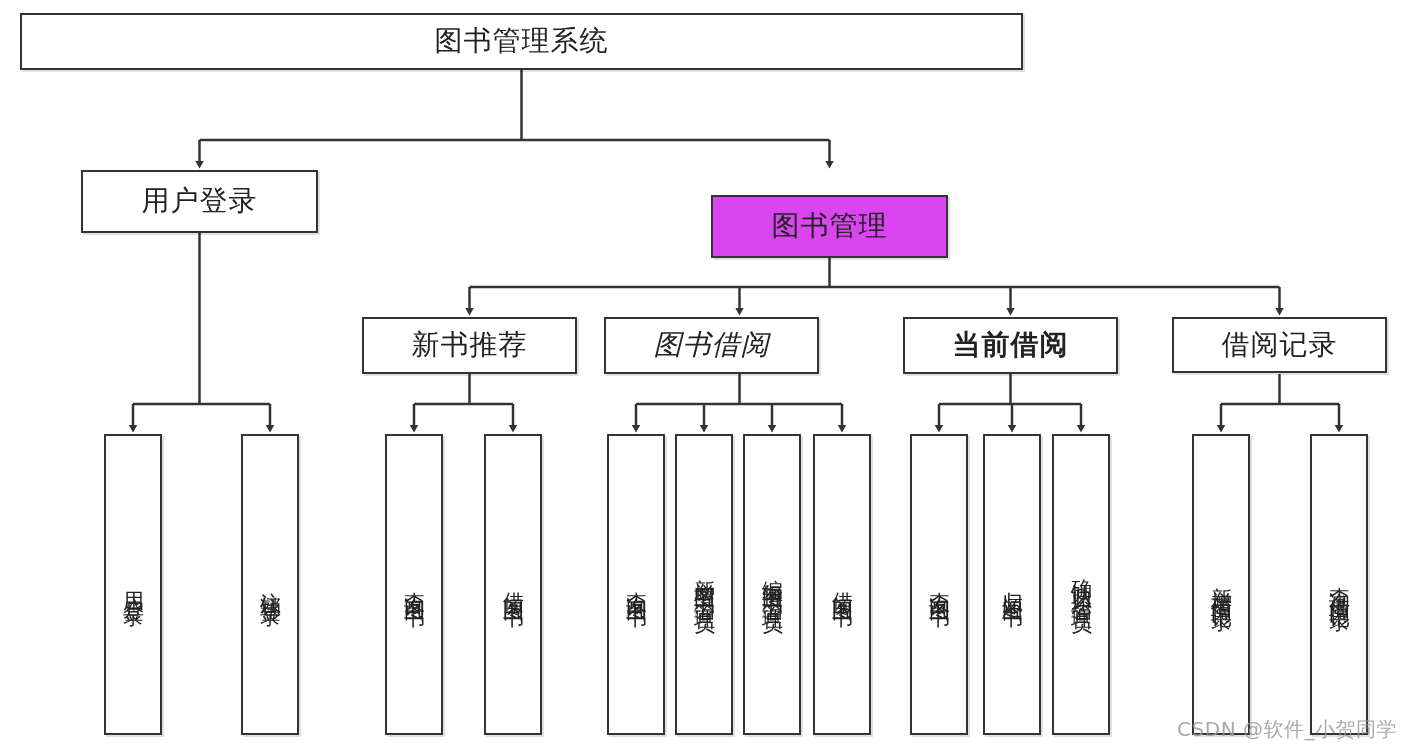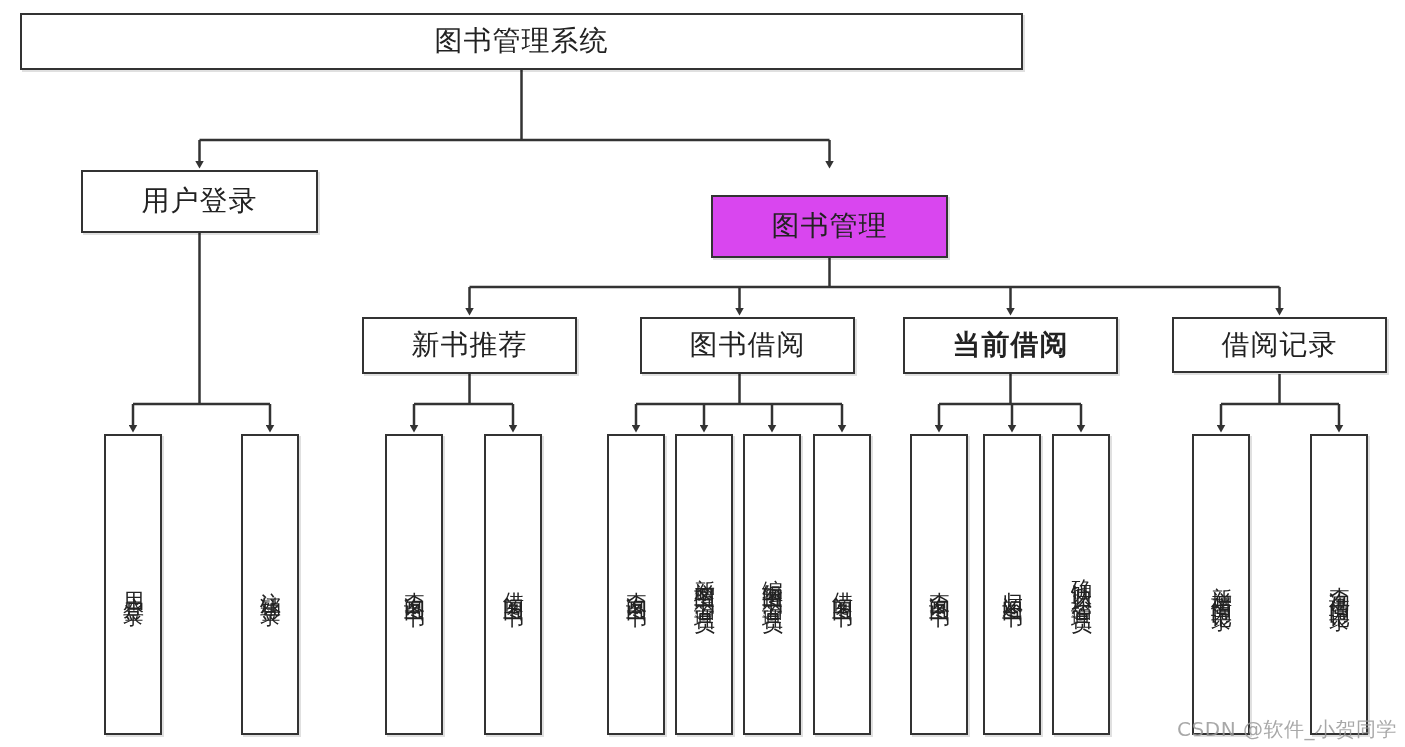--- a/index.html
+++ b/index.html
@@ -104,21 +104,21 @@
       </div>
       <div class="node" style="left: 81px; top: 170px; width: 237px; height: 63px; border-color: rgb(51, 51, 51); background: rgb(255, 255, 255);">
         <span class="label" style="color: rgb(34, 34, 34);">用户登录</span>
       </div>
       <div class="node" style="left: 711px; top: 170px; width: 237px; height: 63px; border-color: rgb(51, 51, 51); background: #d946ef; margin-top: 25px;">
         <span class="label" style="color: rgb(34, 34, 34);">图书管理</span>
       </div>
       <div class="node" style="left: 362px; top: 317px; width: 215px; height: 57px; border-color: rgb(51, 51, 51); background: rgb(255, 255, 255);">
         <span class="label" style="color: rgb(34, 34, 34); text-align: right;">新书推荐</span>
       </div>
-      <div class="node" style="left: 640px; top: 317px; width: 215px; height: 57px; border-color: rgb(51, 51, 51); background: rgb(255, 255, 255);">
+      <div class="node" style="left: 604px; top: 317px; width: 215px; height: 57px; border-color: rgb(51, 51, 51); background: rgb(255, 255, 255); font-style: italic;">
         <span class="label" style="color: rgb(34, 34, 34);">图书借阅</span>
       </div>
       <div class="node" style="left: 903px; top: 317px; width: 215px; height: 57px; border-color: rgb(51, 51, 51); background: rgb(255, 255, 255); font-weight: bold;">
         <span class="label" style="color: rgb(34, 34, 34);">当前借阅</span>
       </div>
       <div class="node" style="left: 1172px; top: 317px; width: 215px; height: 56px; border-color: rgb(51, 51, 51); background: rgb(255, 255, 255);">
         <span class="label" style="color: rgb(34, 34, 34);">借阅记录</span>
       </div>
       <div class="node leaf" style="left: 104px; top: 434px; width: 58px; height: 301px; border-color: rgb(51, 51, 51); background: rgb(255, 255, 255);">
         <span class="label" style="color: rgb(34, 34, 34);">用户登录</span>

